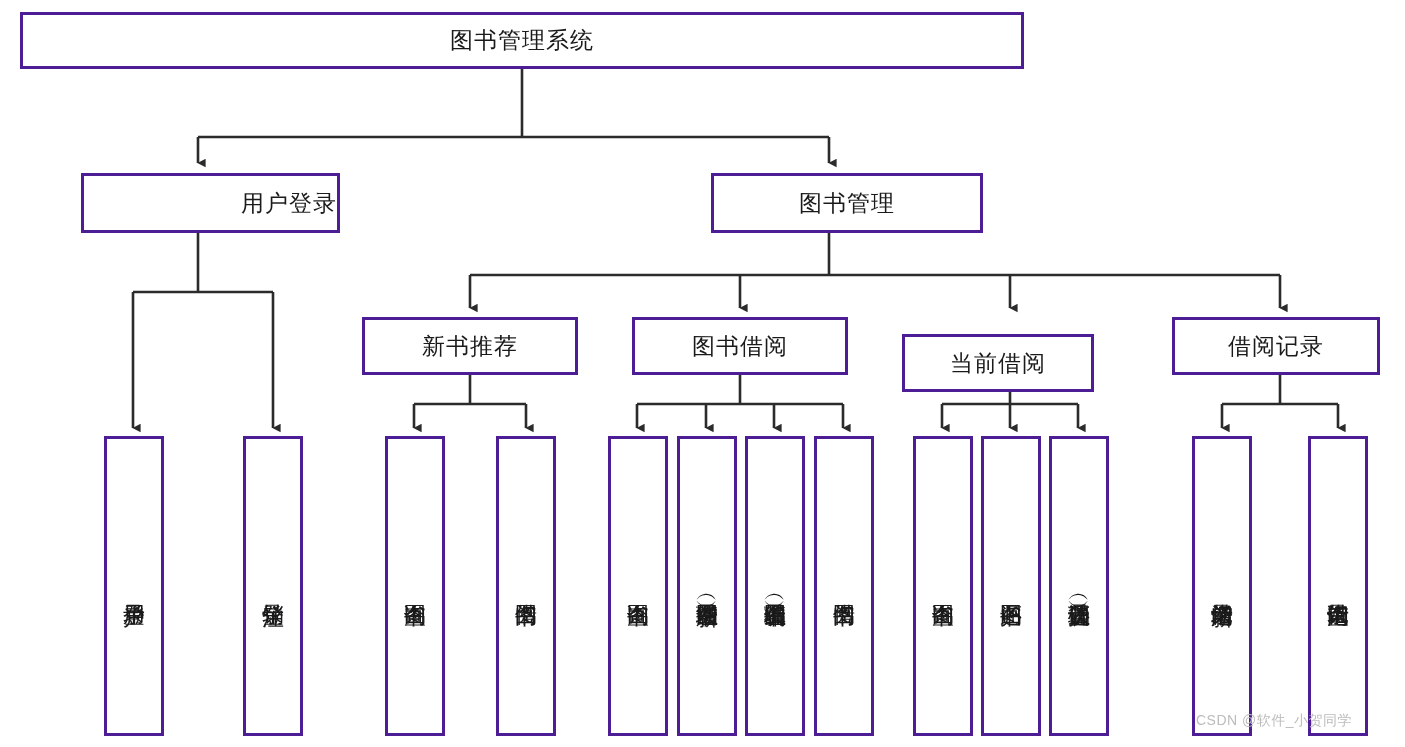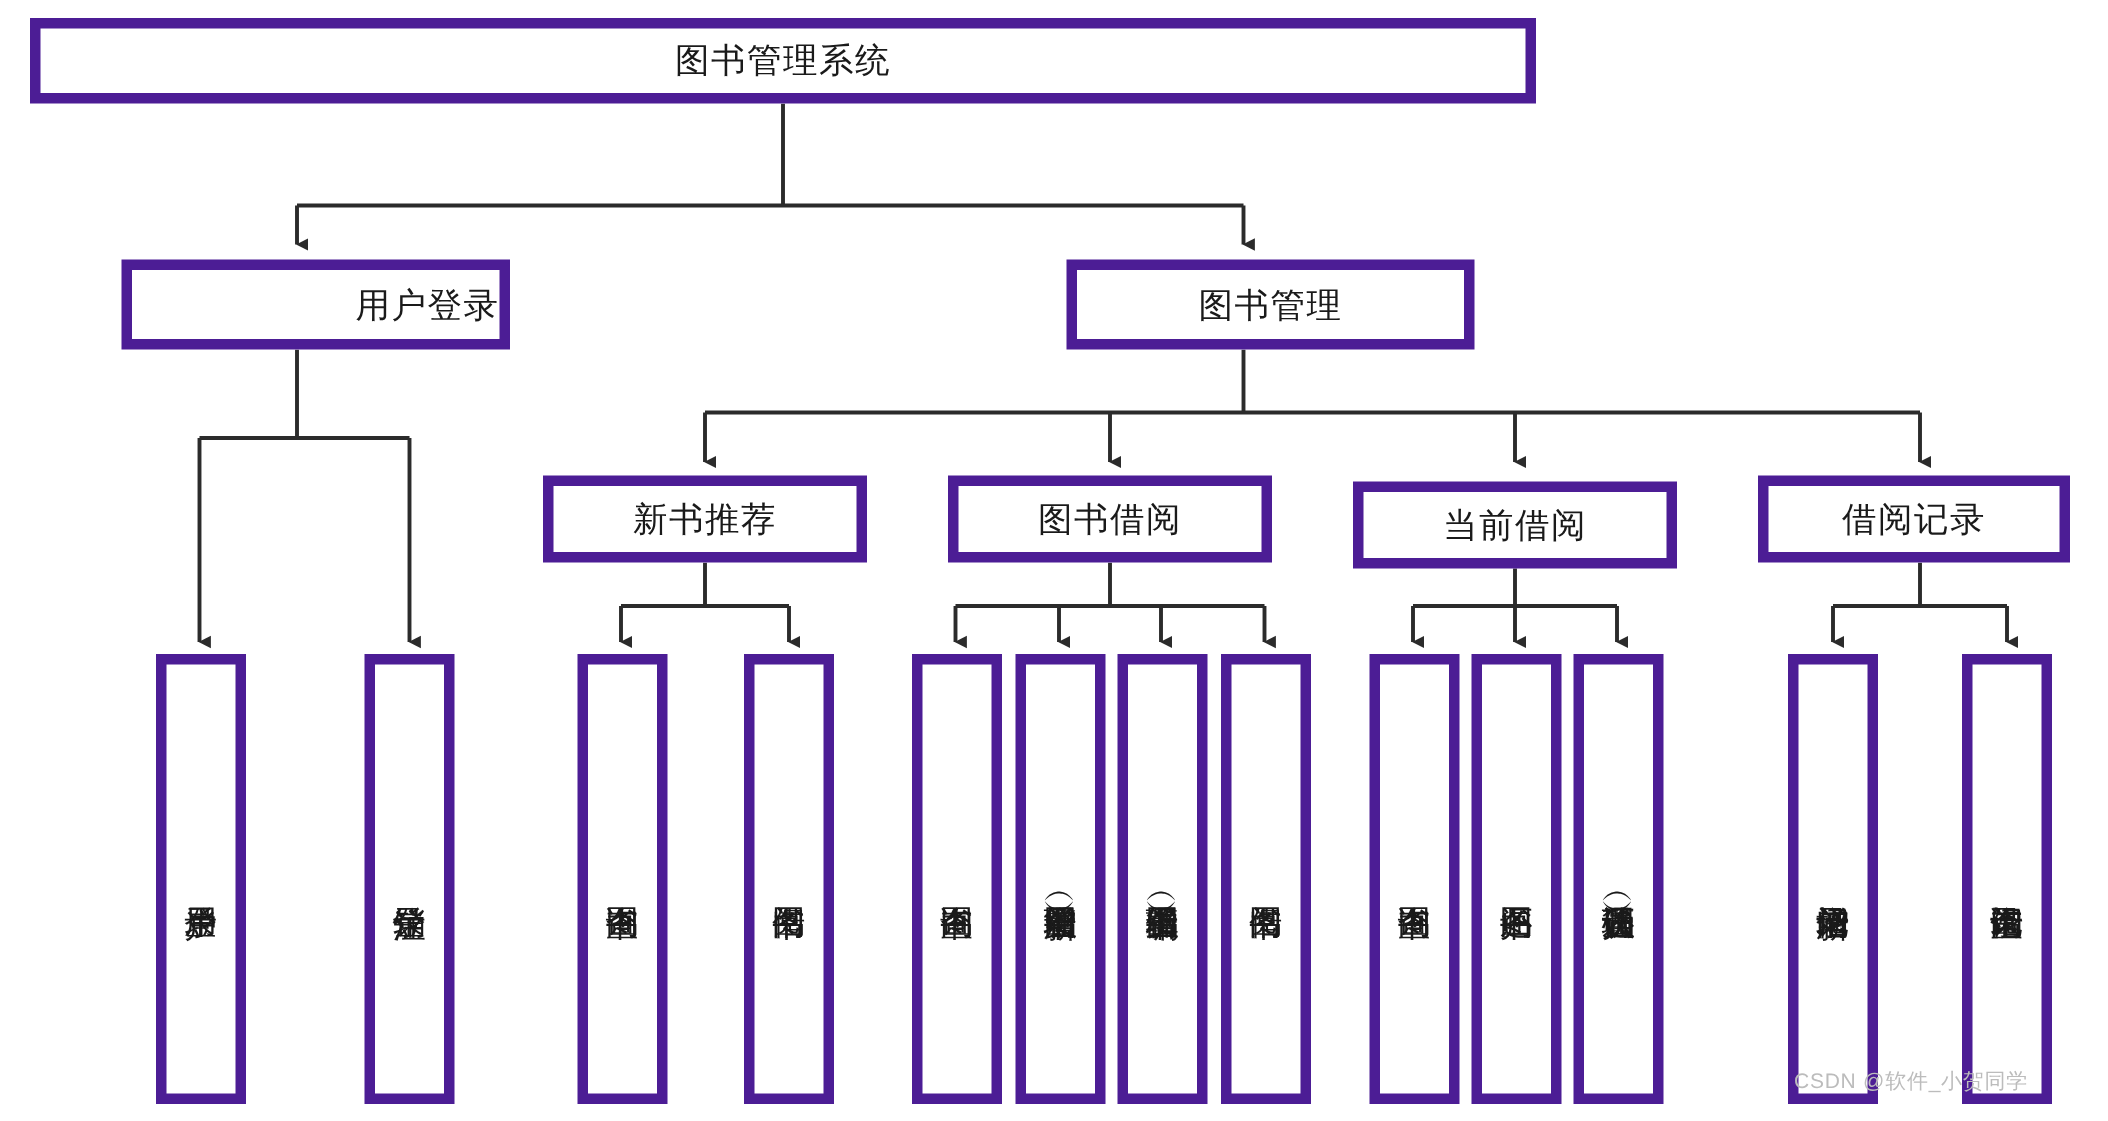--- a/index.html
+++ b/index.html
@@ -22,21 +22,21 @@
     left: 0;
     top: 0;
     width: 1405px;
     height: 747px;
     pointer-events: none;
   }
   .node {
     position: absolute;
     box-sizing: border-box;
     background: #ffffff;
-    border: 7px solid #4c1d95;
+    border: 3px solid #4c1d95;
     display: flex;
     align-items: center;
     justify-content: center;
     color: #1a1a1a;
   }
   .node.h {
     font-size: 23px;
     letter-spacing: 1px;
     line-height: 1;
   }
@@ -128,21 +128,21 @@
   <div class="node h" style="left:711px; top:173px; width:272px; height:60px;">
     <span>图书管理</span>
   </div>
 
   <div class="node h" style="left:362px; top:317px; width:216px; height:58px;">
     <span>新书推荐</span>
   </div>
   <div class="node h" style="left:632px; top:317px; width:216px; height:58px;">
     <span>图书借阅</span>
   </div>
-  <div class="node h" style="left:902px; top:321px; width:216px; height:58px;">
+  <div class="node h" style="left:902px; top:334px; width:192px; height:58px;">
     <span>当前借阅</span>
   </div>
   <div class="node h" style="left:1172px; top:317px; width:208px; height:58px;">
     <span>借阅记录</span>
   </div>
 
   <div class="node leaf" style="left:104px; top:436px; width:60px; height:300px;">
     <span class="vtext">用户登录</span>
   </div>
   <div class="node leaf" style="left:243px; top:436px; width:60px; height:300px;">

